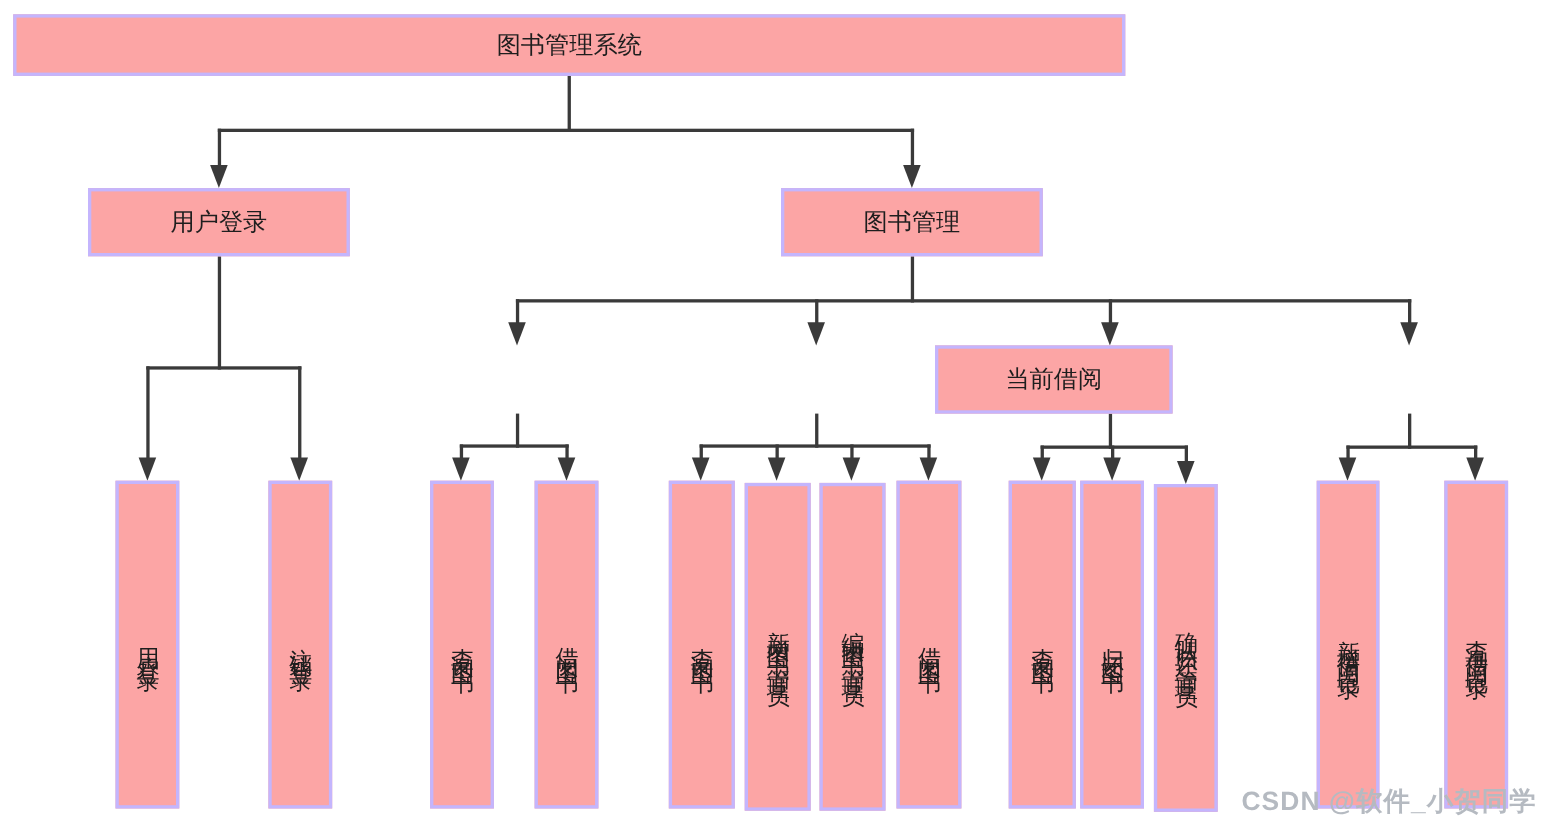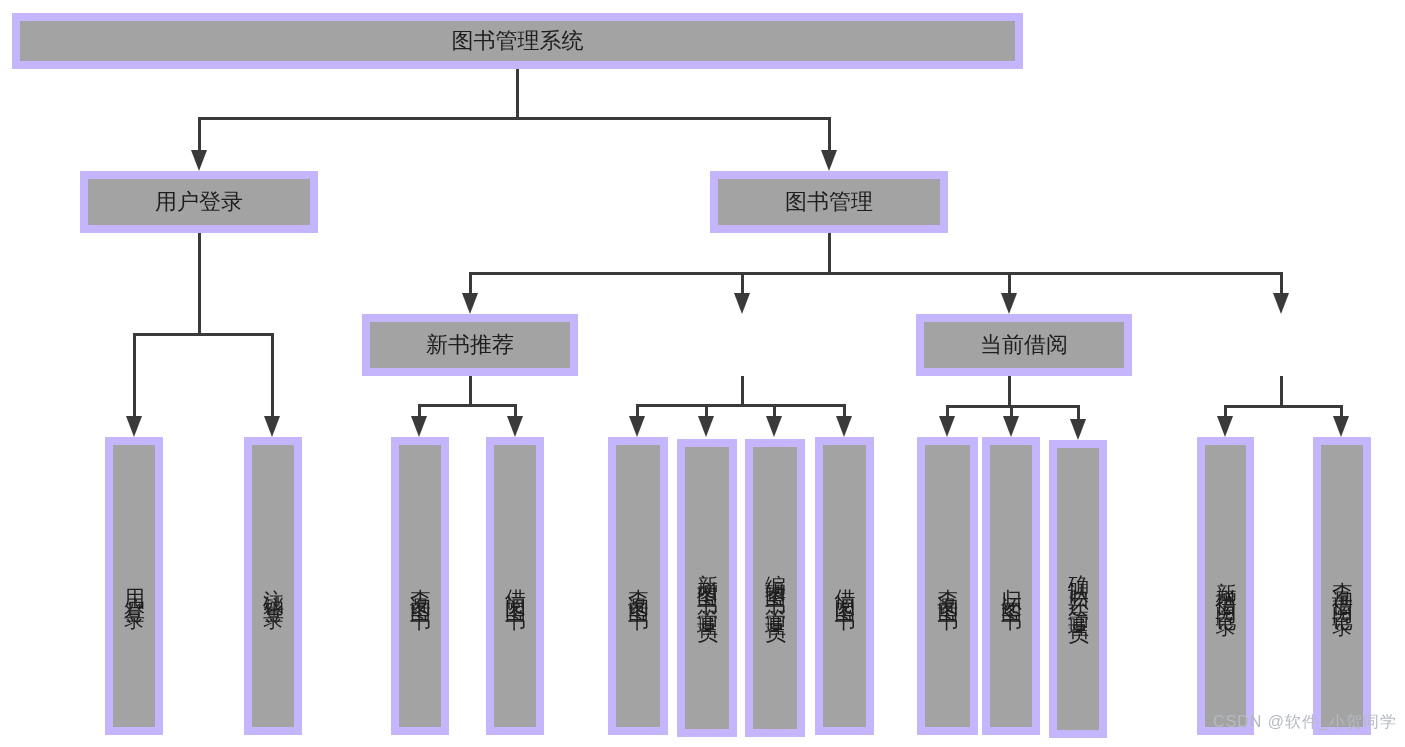--- a/index.html
+++ b/index.html
@@ -1,37 +1,37 @@
 <!DOCTYPE html>
 <html><head>
 <meta charset="utf-8">
 <style>
   html,body{margin:0;padding:0;background:#ffffff;}
   #canvas{
     position:relative;width:1405px;height:747px;background:#ffffff;overflow:hidden;
     font-family:"Liberation Sans","DejaVu Sans",sans-serif;color:#1e1e1e;
   }
   .box{
-    position:absolute;box-sizing:border-box;border:8px solid #c4b5fd;background:#a3a3a3;
+    position:absolute;box-sizing:border-box;border:3px solid #c4b5fd;background:#fca5a5;
     display:flex;align-items:center;justify-content:center;
-    font-size:22px;color:#1e1e1e;z-index:2;font-family:Liberation Serif, serif;
+    font-size:22px;color:#1e1e1e;z-index:2;
   }
   .vbox span{
     writing-mode:vertical-rl;text-orientation:mixed;
     font-size:21px;line-height:1;letter-spacing:7px;
   }
   .hline,.vline{position:absolute;background:#3a3a3a;z-index:1;}
   .arrow{
     position:absolute;width:0;height:0;z-index:1;
     border-left:8px solid transparent;border-right:8px solid transparent;
     border-top:21px solid #3a3a3a;
   }
   .watermark{
     position:absolute;right:8px;top:712px;z-index:3;
-    font-size:16px;color:#b5bac1;letter-spacing:1px;white-space:nowrap;
+    font-size:24px;color:#b5bac1;letter-spacing:1px;white-space:nowrap;font-weight:bold;
   }
 </style>
 </head>
 <body>
 
 <div id="canvas">
 
   <div class="box" style="left:12px;top:13px;width:1011px;height:56px;">
     <span>图书管理系统</span>
   </div>
@@ -61,24 +61,21 @@
   <div class="hline" style="left:469px;top:272px;width:814px;height:3px;"></div>
   <div class="vline" style="left:469px;top:272px;width:3px;height:23px;"></div>
   <div class="arrow" style="left:462px;top:293px;"></div>
   <div class="vline" style="left:741px;top:272px;width:3px;height:23px;"></div>
   <div class="arrow" style="left:734px;top:293px;"></div>
   <div class="vline" style="left:1008px;top:272px;width:3px;height:23px;"></div>
   <div class="arrow" style="left:1001px;top:293px;"></div>
   <div class="vline" style="left:1280px;top:272px;width:3px;height:23px;"></div>
   <div class="arrow" style="left:1273px;top:293px;"></div>
 
-  <div class="box" style="left:362px;top:314px;width:216px;height:62px;">
-    <span>新书推荐</span>
-  </div>
-  <div class="box" style="left:916px;top:314px;width:216px;height:62px;">
+  <div class="box" style="left:850px;top:314px;width:216px;height:62px;">
     <span>当前借阅</span>
   </div>
 
   <div class="vline" style="left:469px;top:376px;width:3px;height:31px;"></div>
   <div class="hline" style="left:418px;top:404px;width:99px;height:3px;"></div>
   <div class="vline" style="left:418px;top:404px;width:3px;height:17px;"></div>
   <div class="arrow" style="left:411px;top:416px;"></div>
   <div class="vline" style="left:514px;top:404px;width:3px;height:17px;"></div>
   <div class="arrow" style="left:507px;top:416px;"></div>
 

